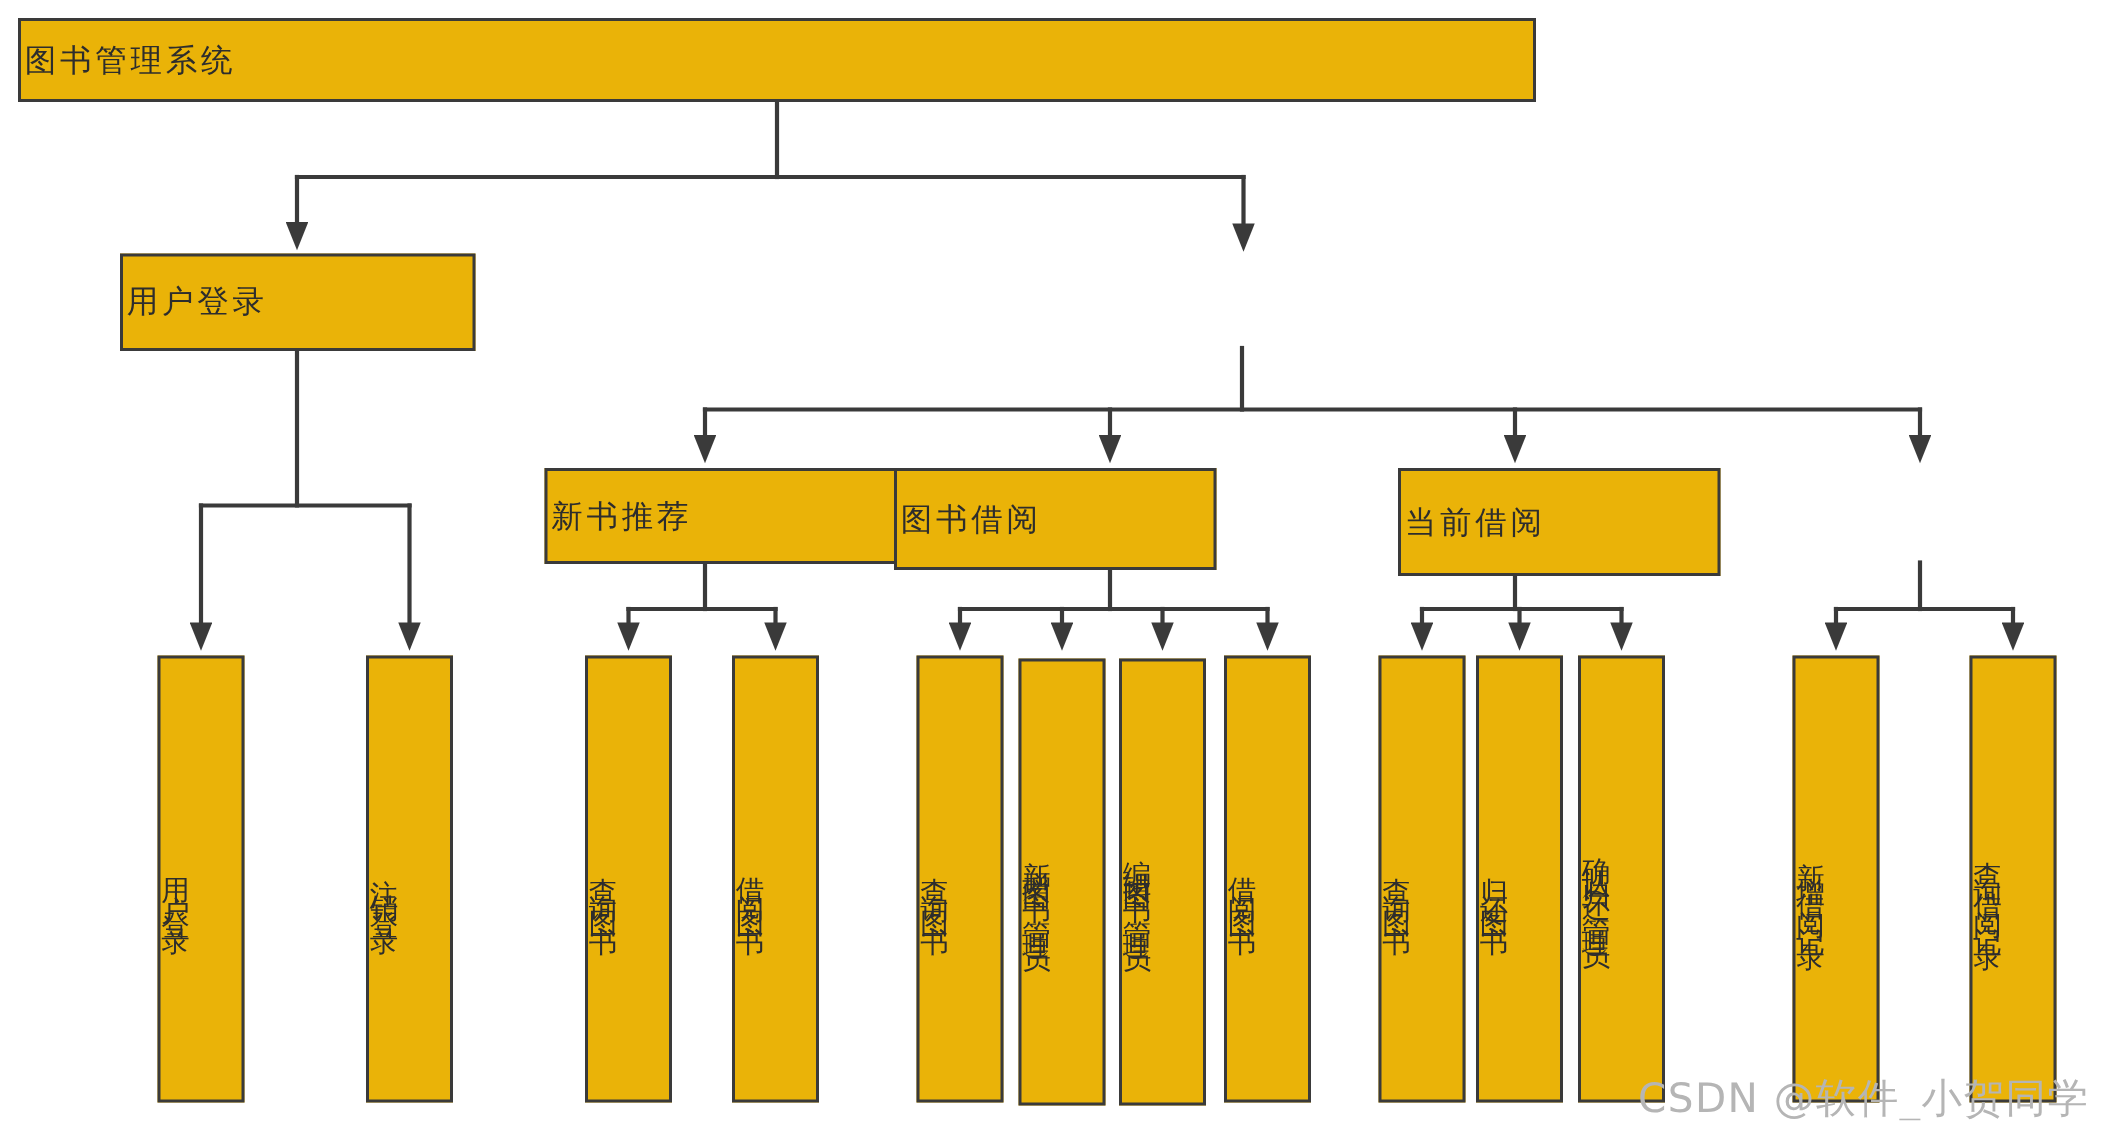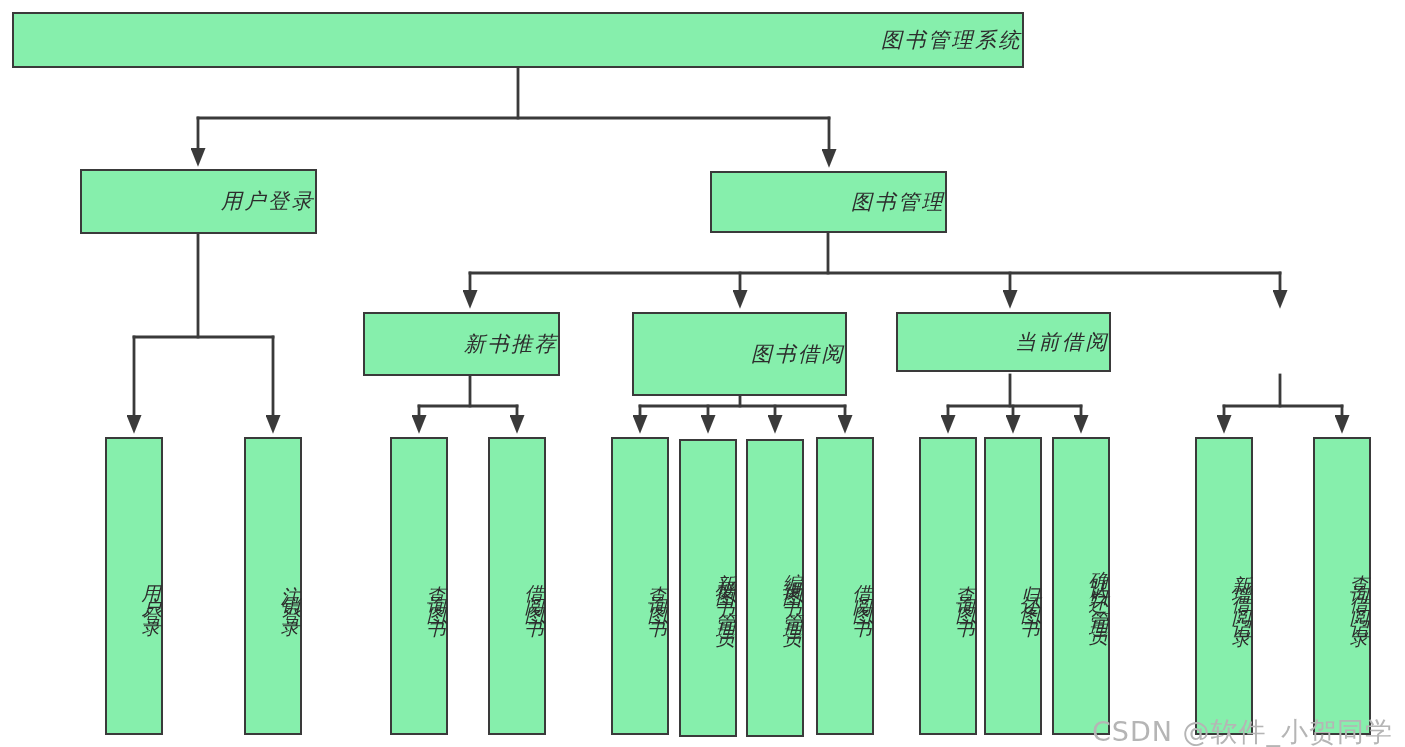--- a/index.html
+++ b/index.html
@@ -19,27 +19,26 @@
     position: absolute;
     left: 0;
     top: 0;
     width: 1405px;
     height: 747px;
     pointer-events: none;
   }
   .box {
     position: absolute;
     box-sizing: border-box;
-    background: #86efac;
+    background: #eab308;
     border: 2.5px solid #3a3a3a;
     display: flex;
     align-items: center;
-    justify-content: flex-end;
+    justify-content: flex-start;
     color: #2d2d2d;
-    font-style: italic;
   }
   .htext {
     font-size: 21px;
     letter-spacing: 2.5px;
     white-space: nowrap;
     line-height: 1;
     text-indent: 2.5px; 
   }
   .vbox .vtext {
     writing-mode: vertical-rl;
@@ -115,31 +114,28 @@
     </g>
   </svg>
 
   <div class="box" style="left:12px; top:12px; width:1012px; height:56px;">
     <span class="htext">图书管理系统</span>
   </div>
 
   <div class="box" style="left:80px; top:169px; width:237px; height:65px;">
     <span class="htext">用户登录</span>
   </div>
-  <div class="box" style="left:710px; top:171px; width:237px; height:62px;">
-    <span class="htext">图书管理</span>
-  </div>
 
-  <div class="box" style="left:363px; top:312px; width:197px; height:64px;">
+  <div class="box" style="left:363px; top:312px; width:238px; height:64px;">
     <span class="htext">新书推荐</span>
   </div>
-  <div class="box" style="left:632px; top:312px; width:215px; height:84px;">
+  <div class="box" style="left:596px; top:312px; width:215px; height:68px;">
     <span class="htext">图书借阅</span>
   </div>
-  <div class="box" style="left:896px; top:312px; width:215px; height:60px;">
+  <div class="box" style="left:932px; top:312px; width:215px; height:72px;">
     <span class="htext">当前借阅</span>
   </div>
 
   <div class="box vbox" style="left:105px; top:437px; width:58px; height:298px;">
     <span class="vtext">用户登录</span>
   </div>
   <div class="box vbox" style="left:244px; top:437px; width:58px; height:298px;">
     <span class="vtext">注销登录</span>
   </div>
 

